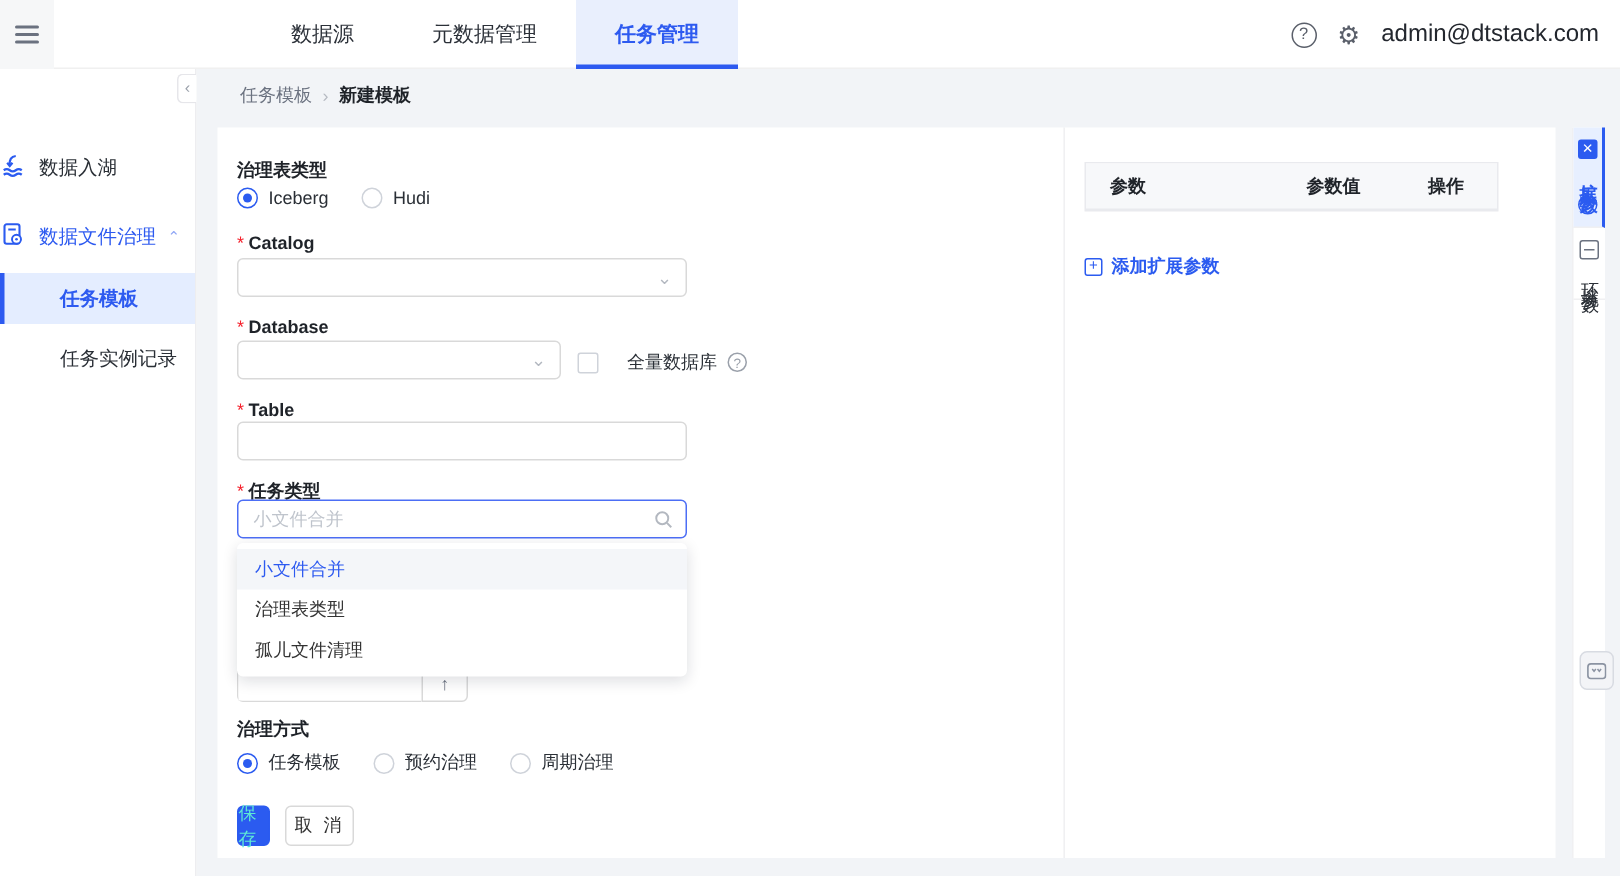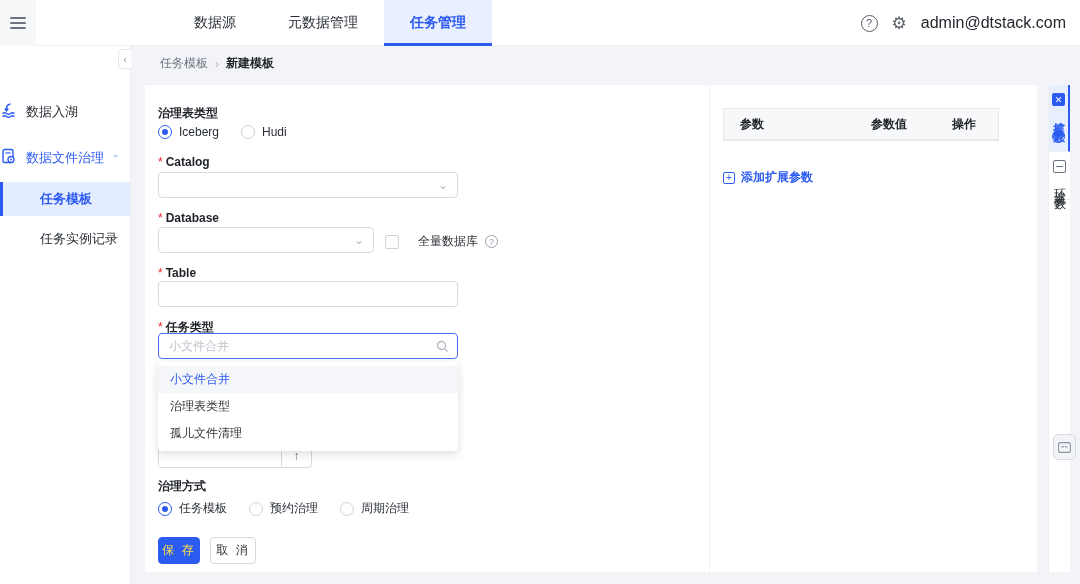--- a/index.html
+++ b/index.html
@@ -69,21 +69,21 @@
   .dd-opt { height:27px; display:flex; align-items:center; padding:0 12px; font-size:12px; color:#333; cursor:pointer; }
   .dd-opt.selected { color:#2d5af0; background:#f4f6f9; }
 
   .stepper-wrap { position:absolute; left:13px; top:359px; display:flex; }
   .stepper-input { width:123px; height:24px; border:1px solid #d9d9d9; border-radius:4px 0 0 4px; border-right:none; background:#fff; }
   .stepper-input input { width:100%; height:100%; border:none; outline:none; padding:0 8px; font-size:12px; font-family:inherit; }
   .stepper-btn { width:31px; height:24px; border:1px solid #d9d9d9; border-radius:0 4px 4px 0; background:#fff; color:#6b7280; font-size:12px; display:flex; align-items:center; justify-content:center; cursor:pointer; }
 
   .btn-row { position:absolute; left:13px; top:452px; display:flex; gap:10px; }
   .btn { height:27px; border-radius:4px; font-size:12px; display:flex; align-items:center; justify-content:center; cursor:pointer; letter-spacing:2px; }
-  .btn-primary { width:42px; background:#2b5bf0; color:#fde047; border:1px solid #2b5bf0; }
+  .btn-primary { width:22px; background:#2b5bf0; color:#5eead4; border:1px solid #2b5bf0; }
   .btn-default { width:46px; background:#fff; color:#333; border:1px solid #d9d9d9; }
 
   
   .p-table { position:absolute; left:13px; top:23px; width:276px; border:1px solid #e9eaee; }
   .p-thead { display:flex; align-items:center; height:31px; background:#f7f8fa; border-bottom:1px solid #e9eaee; font-size:12px; color:#1f2329; font-weight:bold; }
   .p-th1 { padding-left:16px; width:110px; }
   .p-th2 { width:110px; text-align:center; }
   .p-th3 { flex:1; text-align:right; padding-right:22px; }
   .p-empty { height:34px; display:flex; align-items:center; justify-content:center; font-size:12px; color:#b3b8c0; background:#fff; }
   .add-link { position:absolute; left:13px; top:84px; display:flex; align-items:center; gap:6px; color:#2b5bf0; font-size:12px; font-weight:bold; cursor:pointer; }

